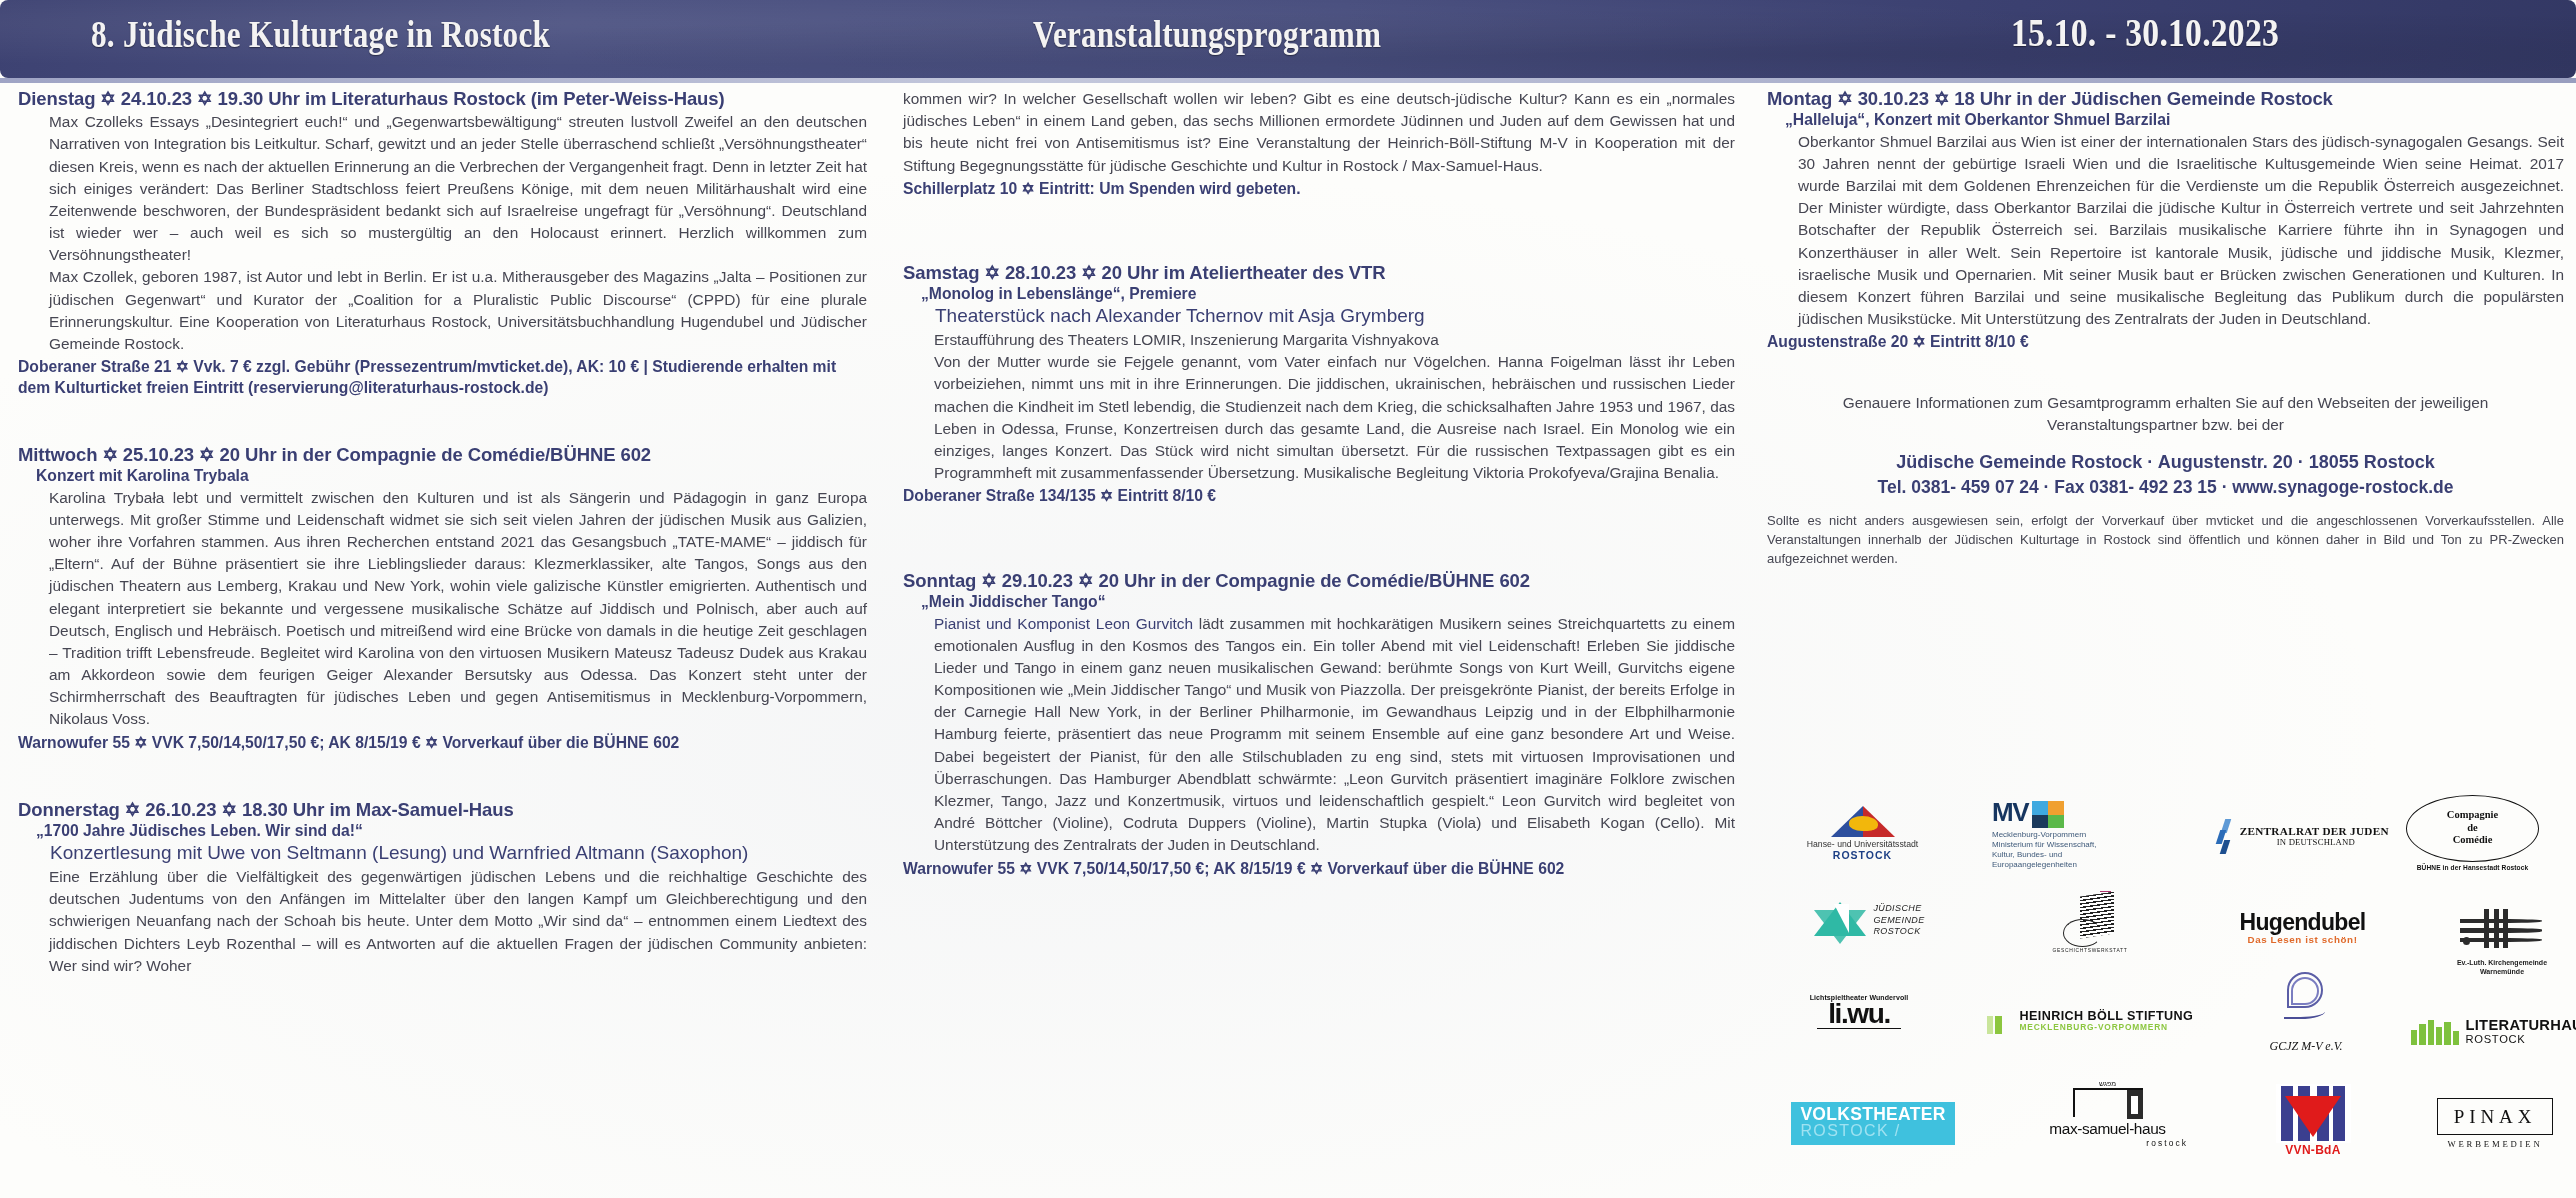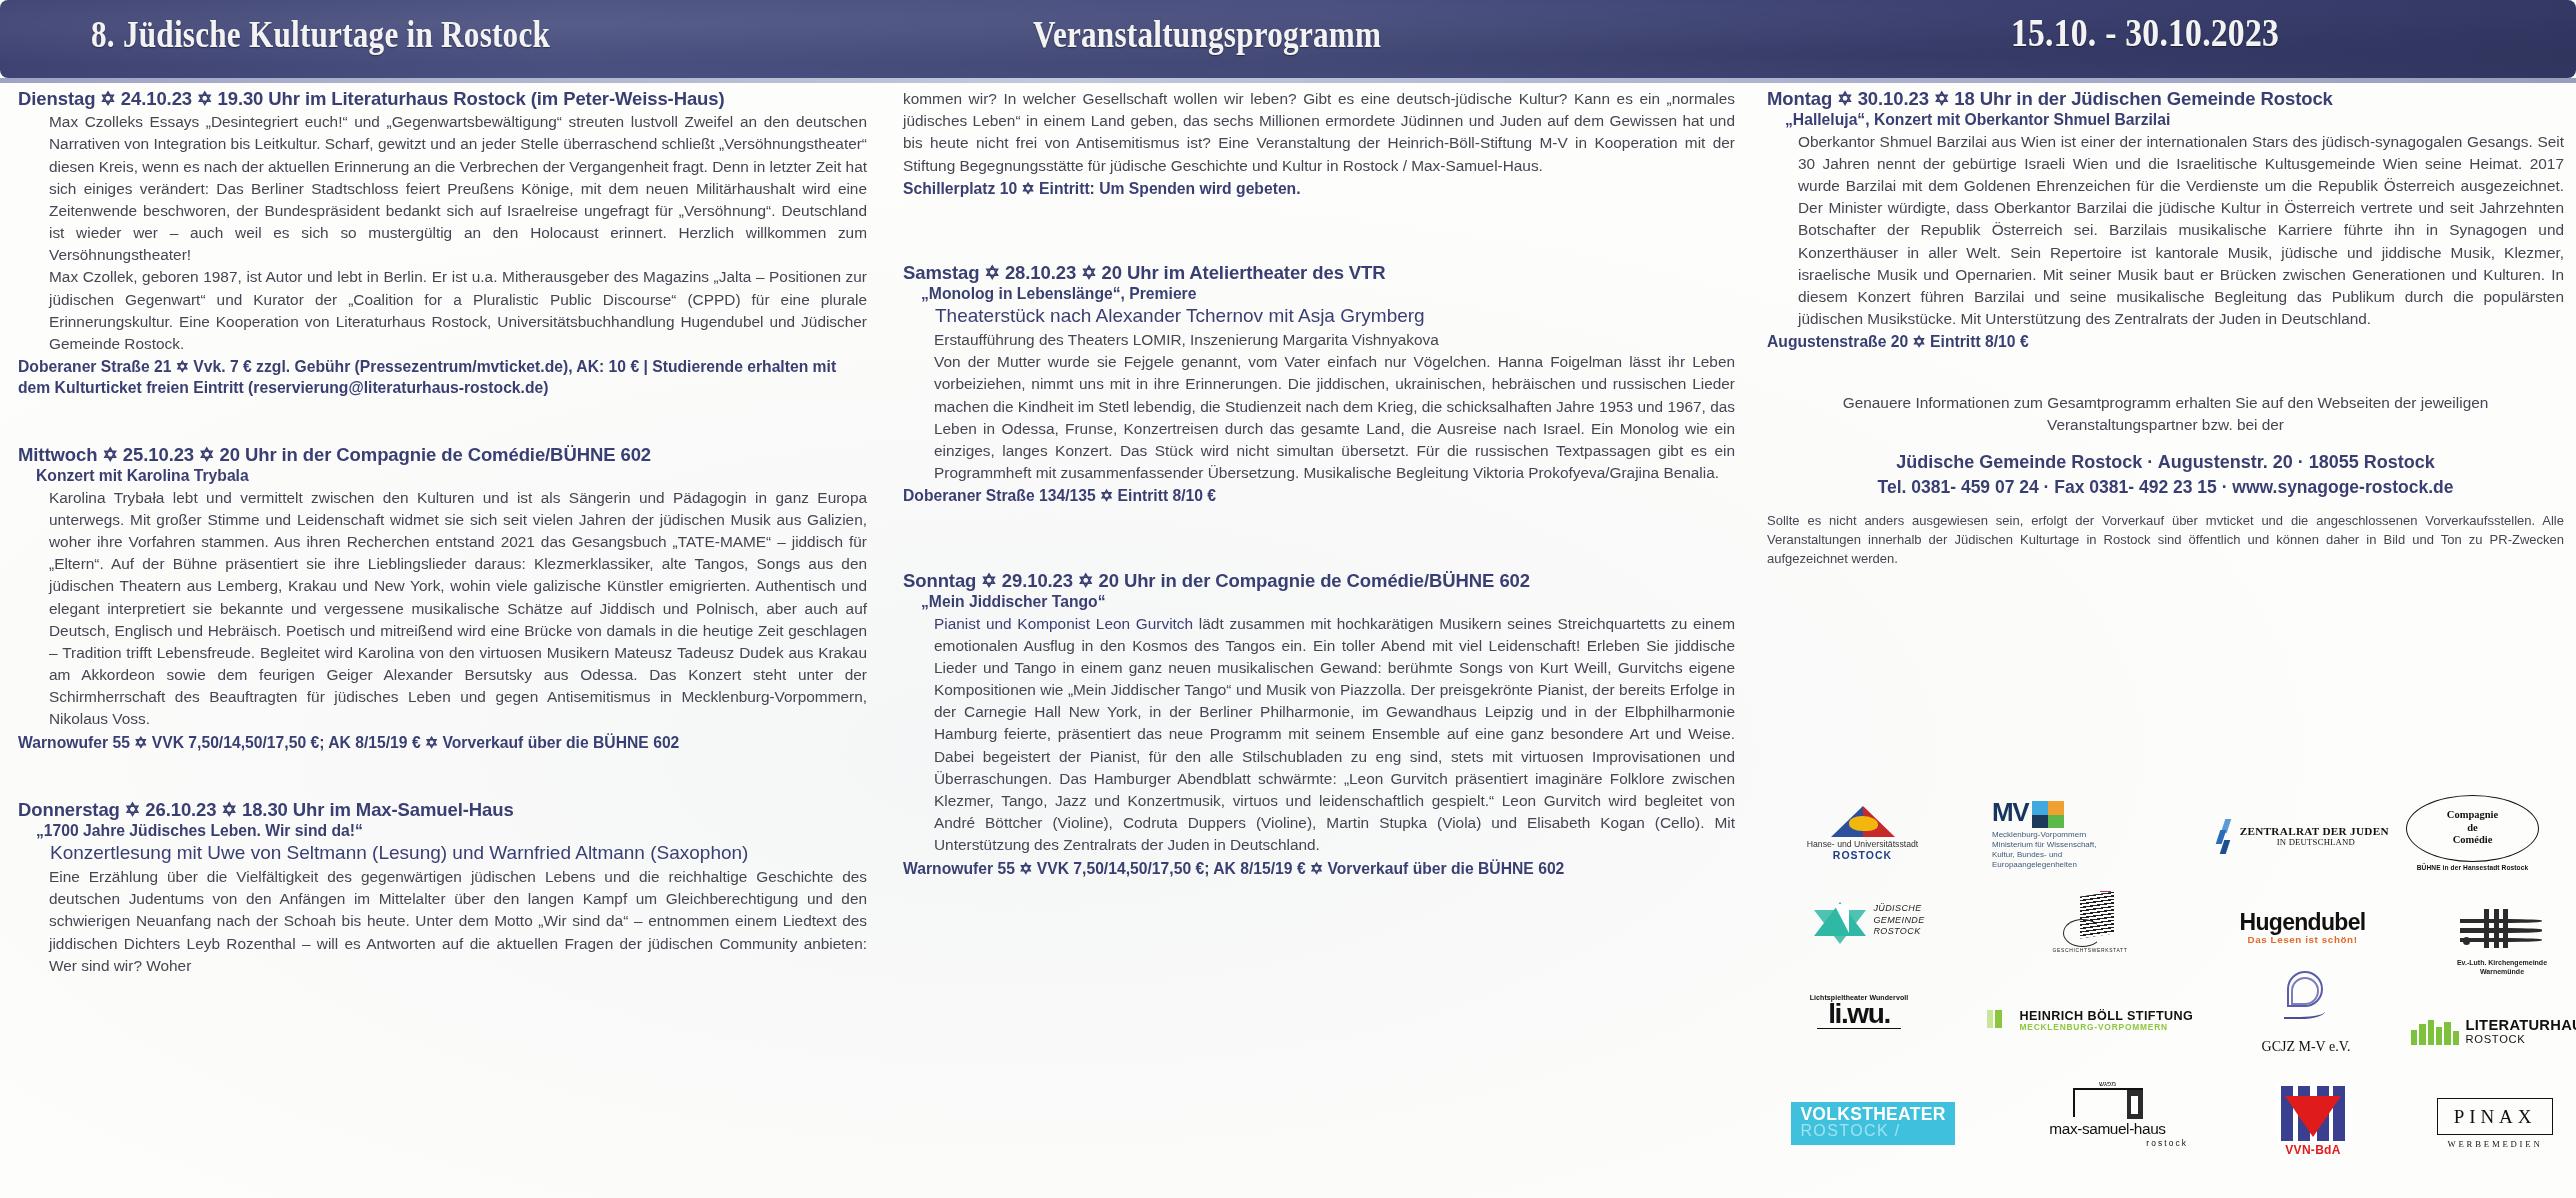--- a/index.html
+++ b/index.html
@@ -157,21 +157,21 @@
   .gw-ring{ position:absolute; left:1.4px; bottom:1.4px; width:39px;height:28px;
       border:1.4px solid #222;border-radius:50%; border-right-color:transparent;}
   .gw-cap{ font-size:4.9px; letter-spacing:0.7px; color:#222; }
 
   
   .liwu-top{font-size:7px;font-weight:bold;color:#111;letter-spacing:0.1px;}
   .liwu-main{font-size:28px;font-weight:bold;color:#111;letter-spacing:-1.4px;line-height:.9;}
   .liwu-line{width:84px;height:1.4px;background:#111;margin-top:1.4px;}
 
   
-  .hbs-wrap{display:flex;align-items:flex-start;gap:18px;}
+  .hbs-wrap{display:flex;align-items:flex-end;gap:18px;}
   .hbs-bars{display:flex;gap:2.1px;}
   .hbs-bars i{display:block;width:6.3px;height:18px;background:#8cc63f;}
   .hbs-bars i:nth-child(1){background:#c9e59b;}
   .hbs-t1{font-size:12.6px;font-weight:bold;color:#111;letter-spacing:0.4px;line-height:1;}
   .hbs-t2{font-size:8.4px;font-weight:bold;color:#8cc63f;letter-spacing:0.8px;line-height:1.4;}
 
   
   .vt-box{background:#3fc1de;padding:4.2px 9.8px 5.6px 9.8px;}
   .vt-1{font-size:17.5px;font-weight:bold;color:#fff;letter-spacing:0.3px;line-height:.98;}
   .vt-2{font-size:16px;color:#9fe2f1;letter-spacing:1.4px;line-height:1;}
@@ -203,21 +203,21 @@
 
   
   .hg-1{font-size:23px;font-weight:bold;color:#111;letter-spacing:-0.7px;line-height:1;}
   .hg-2{font-size:9.8px;font-weight:bold;color:#e06a2b;letter-spacing:0.6px;text-align:center;}
 
   
   .gcjz-mark{width:53px;height:53px;position:relative;}
   .gcjz-mark .a{position:absolute;left:7px;top:2.8px;width:36px;height:36px;border:2.8px solid #5b5ea6;border-radius:50% 50% 50% 0;}
   .gcjz-mark .b{position:absolute;left:11.2px;top:8.4px;width:28px;height:28px;border:2.8px solid #7a7dc0;border-radius:50% 50% 50% 0;}
   .gcjz-mark .c{position:absolute;left:4.2px;bottom:2.8px;width:41px;height:12.6px;border-bottom:2.8px solid #4b4e96;border-radius:0 0 60% 0;}
-  .gcjz-cap{font-size:14px;color:#111;font-family:"Liberation Serif",serif;margin-top:17px;}
+  .gcjz-cap{font-size:12px;color:#111;font-family:"Liberation Serif",serif;margin-top:17px;font-style:italic;}
 
   
   .kg-mark{width:84px;height:52px;position:relative;overflow:hidden;}
   .kg-mark i{position:absolute;background:#2b2b2b;}
   .kg-v{width:4.9px;height:39px;top:2.8px;}
   .kg-h{height:4.2px;width:82px;border-radius:0 40% 40% 0;}
   .kg-dot{width:7.7px;height:7.7px;border-radius:50%;left:2.8px;top:31px;}
   .kg-cap{font-size:7px;font-weight:bold;color:#222;text-align:center;line-height:1.25;margin-top:1.4px;}
 
   

